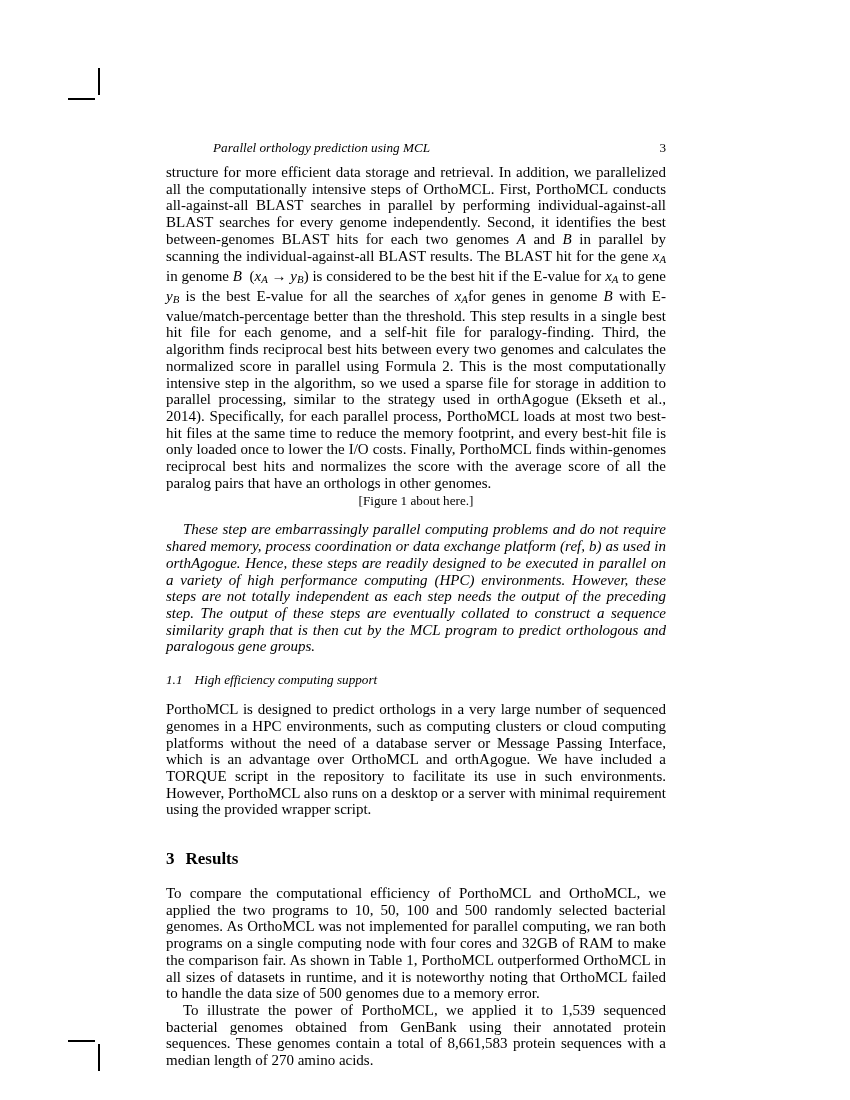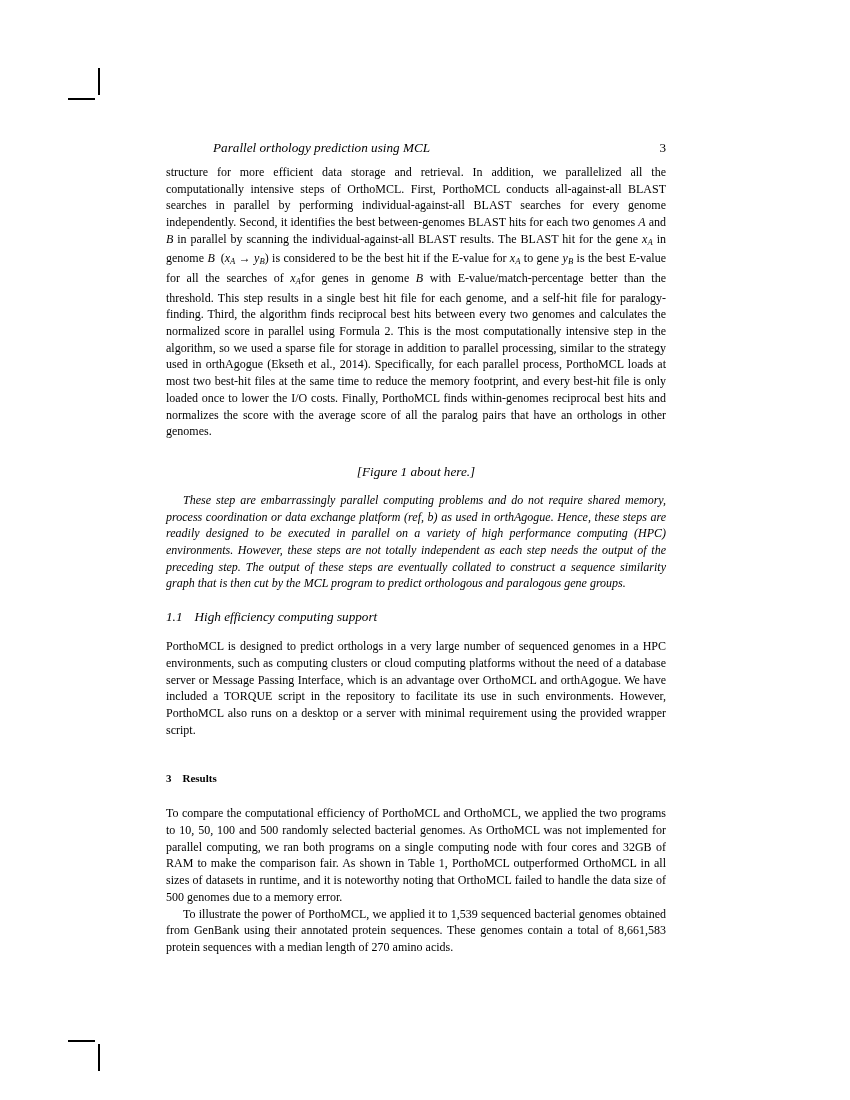--- a/index.html
+++ b/index.html
@@ -28,47 +28,46 @@
     align-items: baseline;
     font-size: 13.2px;
     line-height: 17px;
     height: 17px;
   }
   .running-title { font-style: italic; margin-left: 47px; }
   .page-number { font-style: normal; }
 
   p.body {
     margin: 0;
-    font-size: 12px;
+    font-size: 15px;
     line-height: 16.7px;
     text-align: justify;
   }
   p.indent { text-indent: 17px; }
   .mt-p1 { margin-top: 8px !important; }
   .mt-p2 { margin-top: 12px !important; font-style: italic; }
   .mt-p3 { margin-top: 13px !important; font-family: Liberation Serif, serif; }
   .mt-p4 { margin-top: 18px !important; }
 
   .fig-note {
-    margin-top: 23px;
+    margin-top: 1px;
     font-size: 13.2px;
     line-height: 17px;
     text-align: center;
-    font-style: italic;
   }
   .subheading {
     margin-top: 16px;
     font-size: 13.2px;
     line-height: 17px;
     font-style: italic;
   }
   .subheading .h-num { margin-right: 12px; }
   .mainheading {
     margin-top: 32px;
-    font-size: 11px;
+    font-size: 17px;
     line-height: 17px;
     font-weight: bold;
   }
   .mainheading .h-num { margin-right: 11px; }
 
   .m-var { font-style: italic; }
   .m-sub {
     font-style: italic;
     font-size: 0.72em;
     vertical-align: -0.22em;

